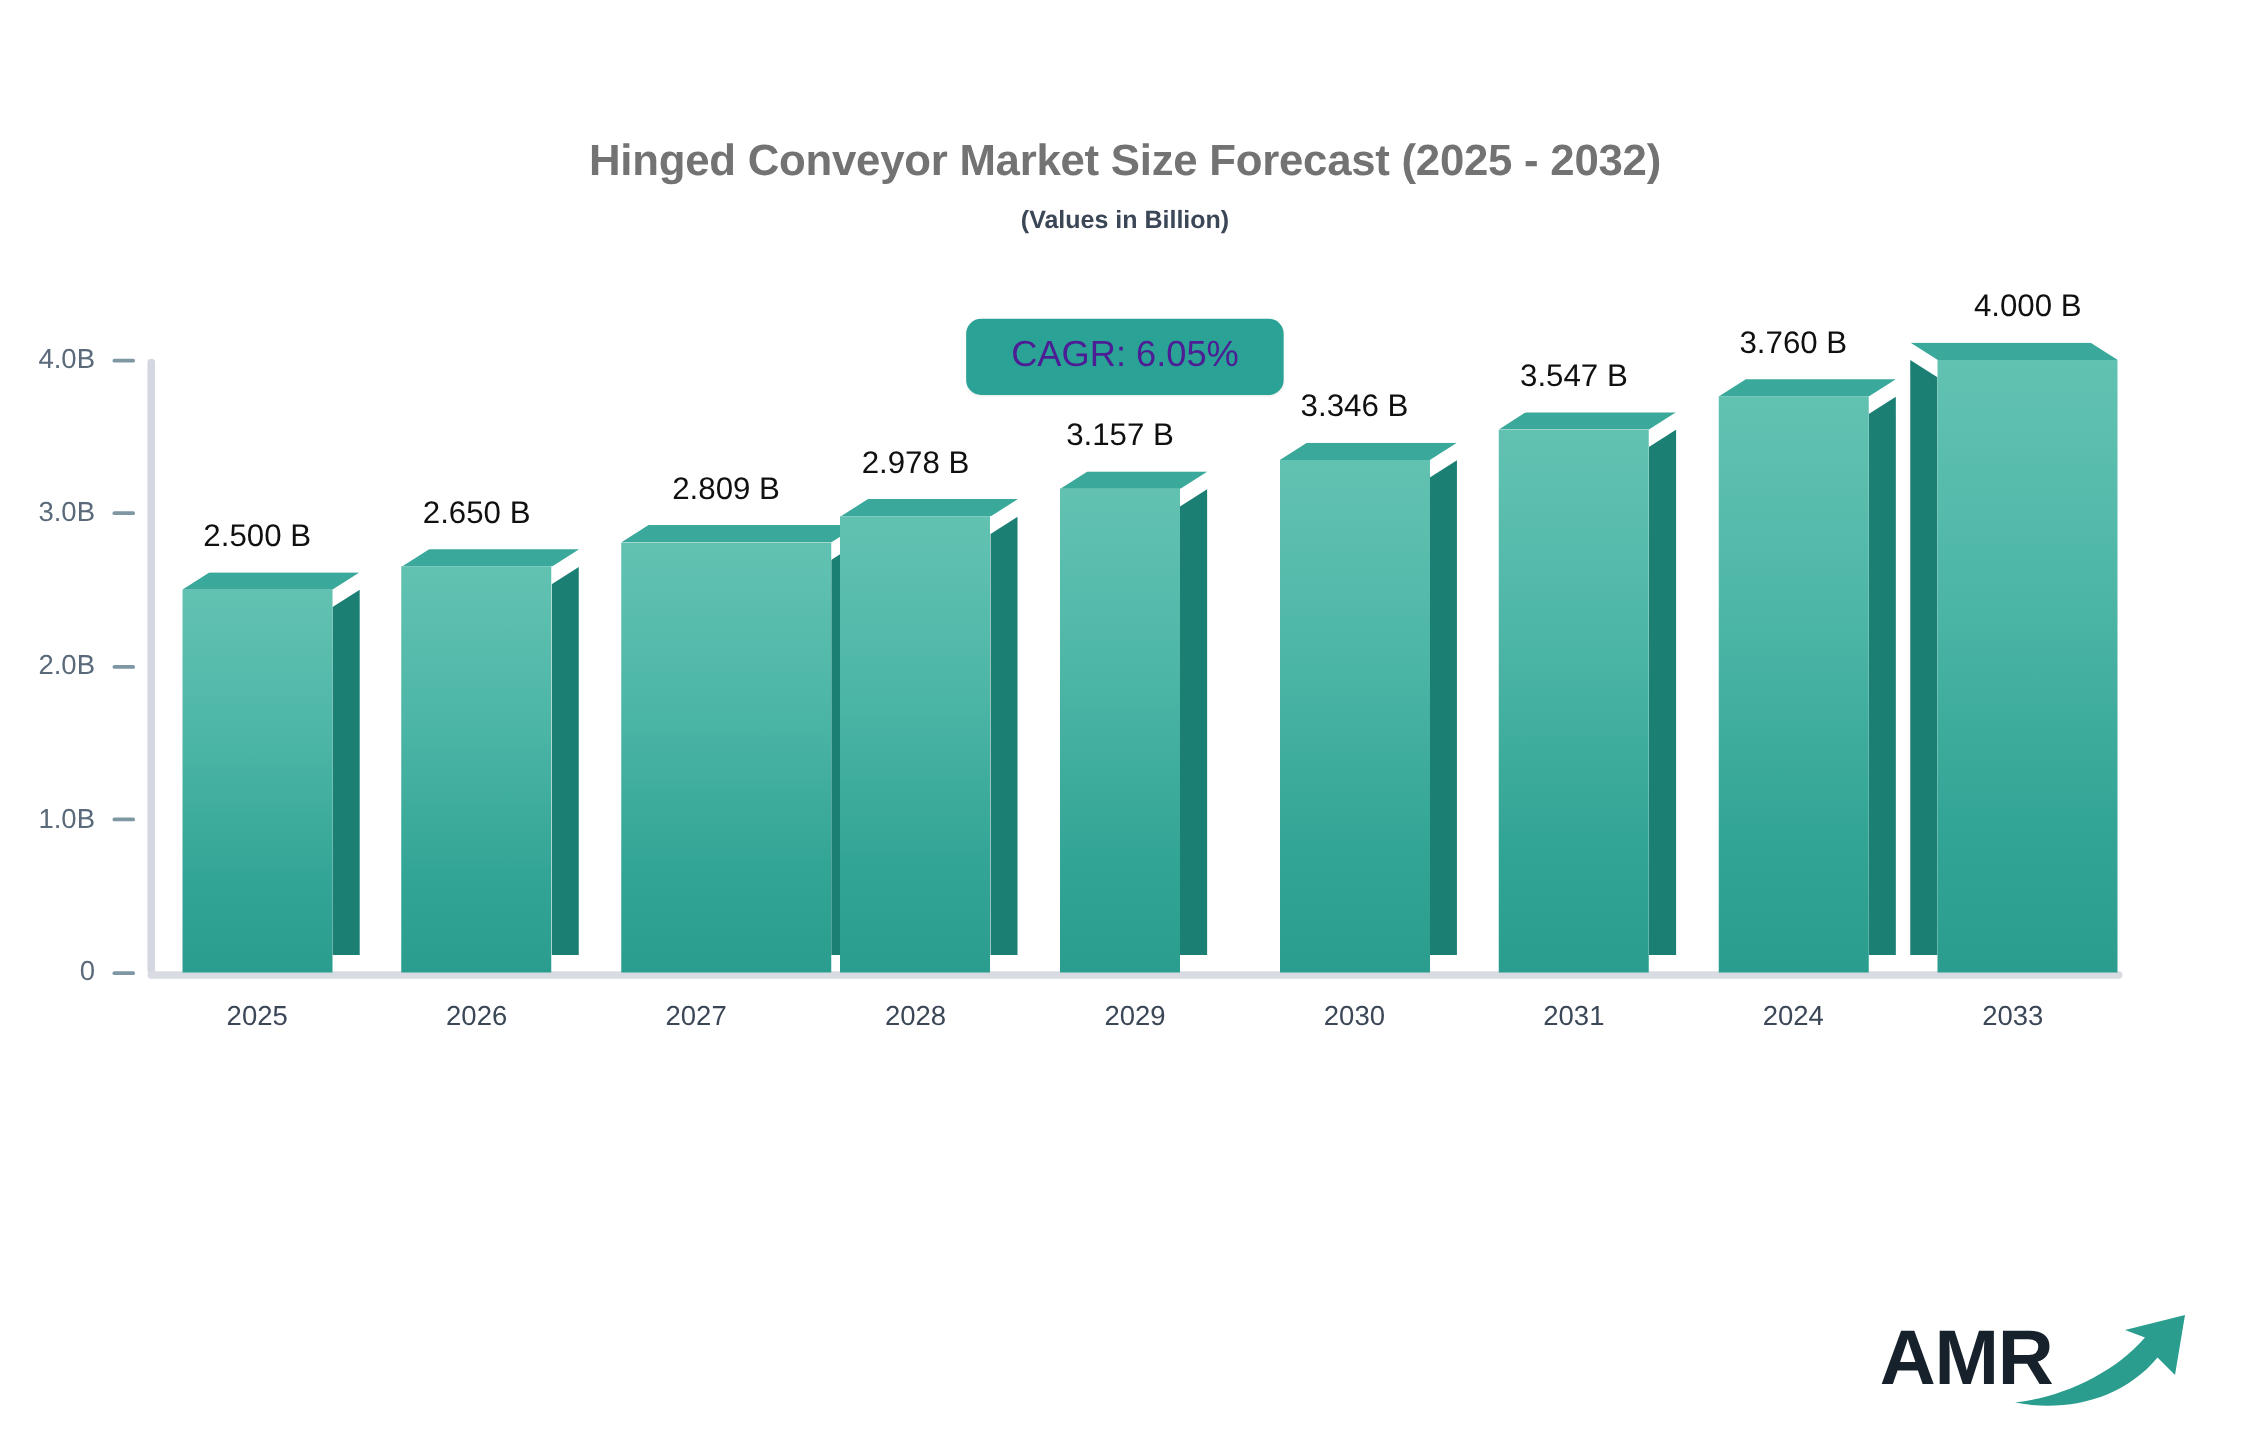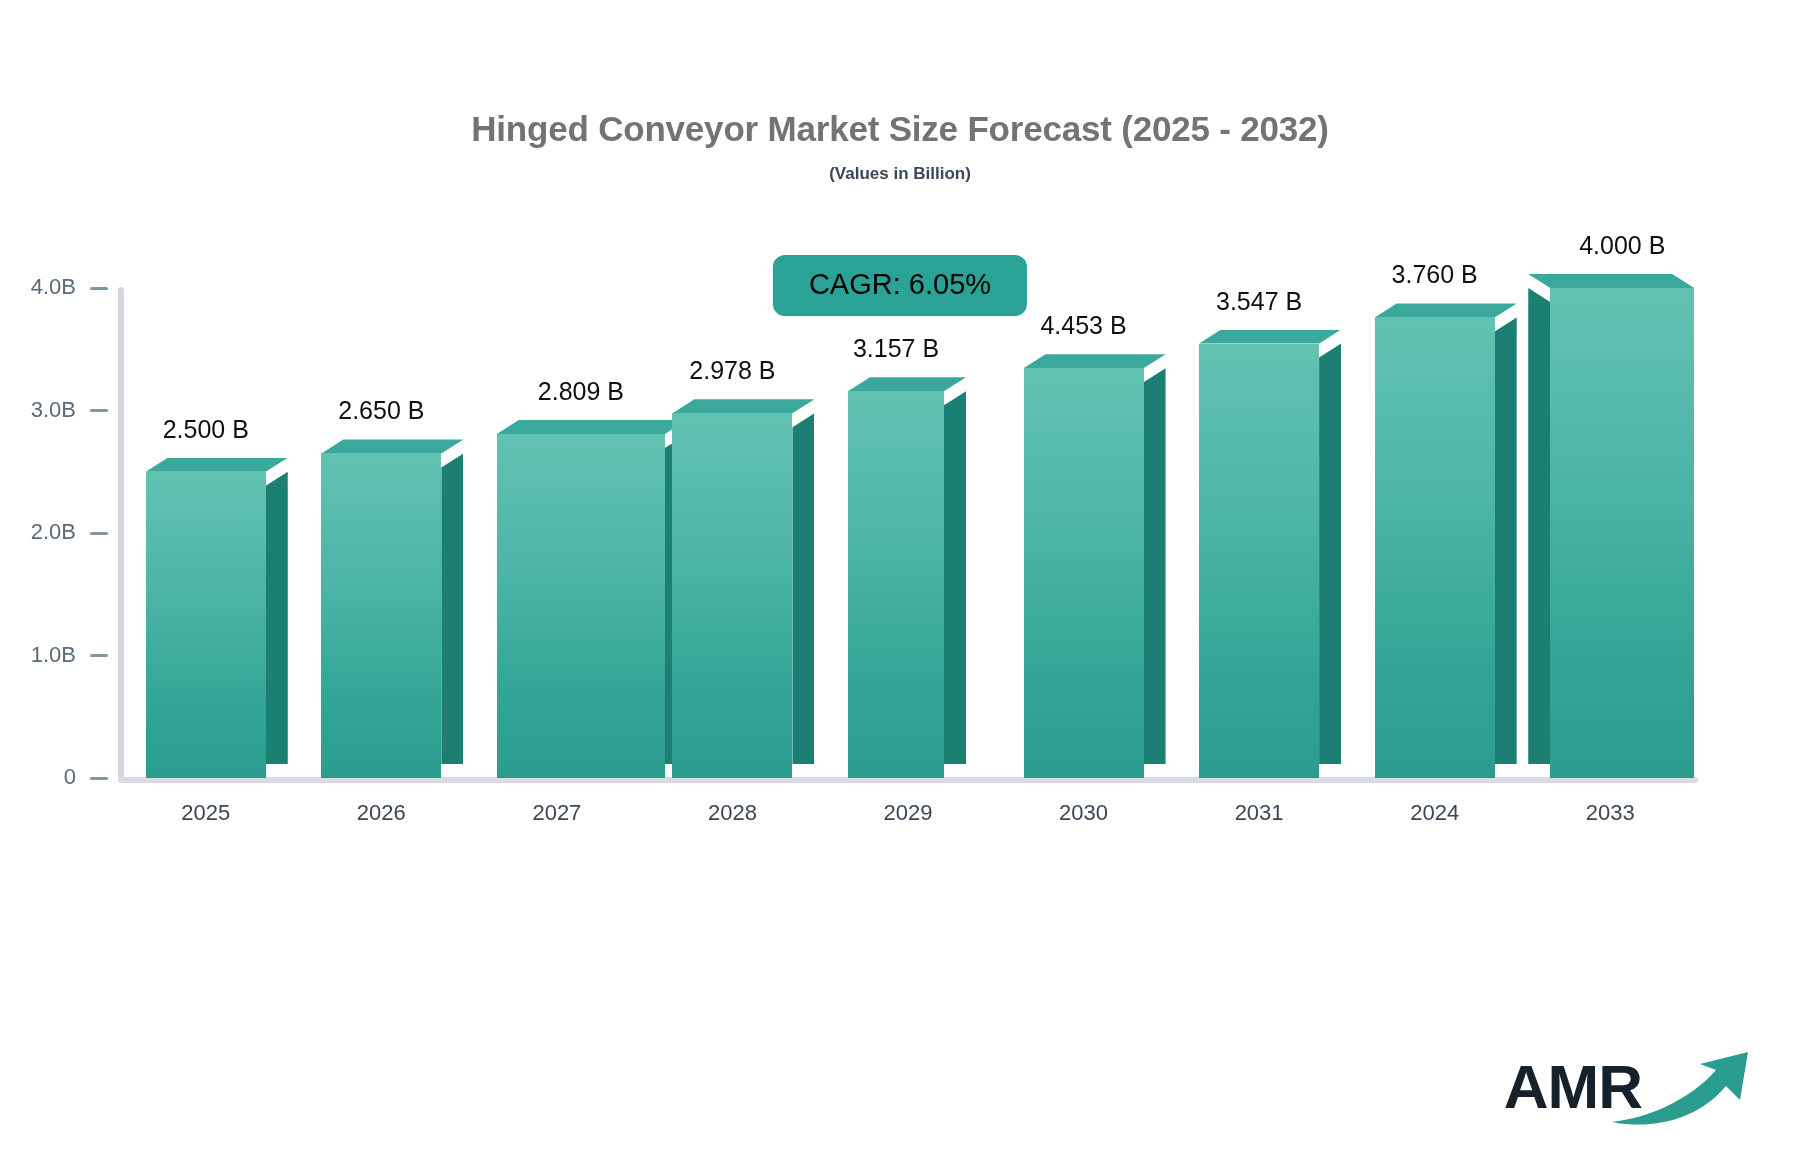--- a/index.html
+++ b/index.html
@@ -34,35 +34,35 @@
   }
   .chart-title {
     font-size: 35px;
     font-weight: bold;
     color: #737373;
     letter-spacing: -0.2px;
     line-height: 1.1;
     margin: 0;
   }
   .chart-subtitle {
-    font-size: 17px;
+    font-size: 20px;
     font-weight: bold;
     color: #3b4757;
     margin-top: 16px;
     line-height: 1.1;
   }
 
   
   .cagr-badge {
     position: absolute;
     left: 50%;
     transform: translateX(-50%);
     top: 255px;
     background: #2aa396;
-    color: #000000;
+    color: #4c1d95;
     font-size: 29px;
     font-weight: normal;
     border-radius: 12px;
     padding: 13px 36px 15px 36px;
     white-space: nowrap;
     box-shadow: 0 1px 2px rgba(0,0,0,0.06);
     z-index: 40;
   }
 
   
@@ -293,21 +293,21 @@
             <div class="bar-top"></div>
           </div>
           <div class="bar-label" style="bottom: 414.733px;">3.157 B</div>
         </div>
         <div class="bar-slot" style="left: 905.556px; width: 120px;">
           <div class="bar3d" style="height: 409.885px;">
             <div class="bar-side side-right"></div>
             <div class="bar-front"></div>
             <div class="bar-top"></div>
           </div>
-          <div class="bar-label" style="bottom: 437.885px;">4.453 B</div>
+          <div class="bar-label" style="bottom: 437.885px;">3.346 B</div>
         </div>
         <div class="bar-slot" style="left: 1081.11px; width: 120px;">
           <div class="bar3d" style="height: 434.507px;">
             <div class="bar-side side-right"></div>
             <div class="bar-front"></div>
             <div class="bar-top"></div>
           </div>
           <div class="bar-label" style="bottom: 462.507px;">3.547 B</div>
         </div>
         <div class="bar-slot" style="left: 1256.67px; width: 120px;">

